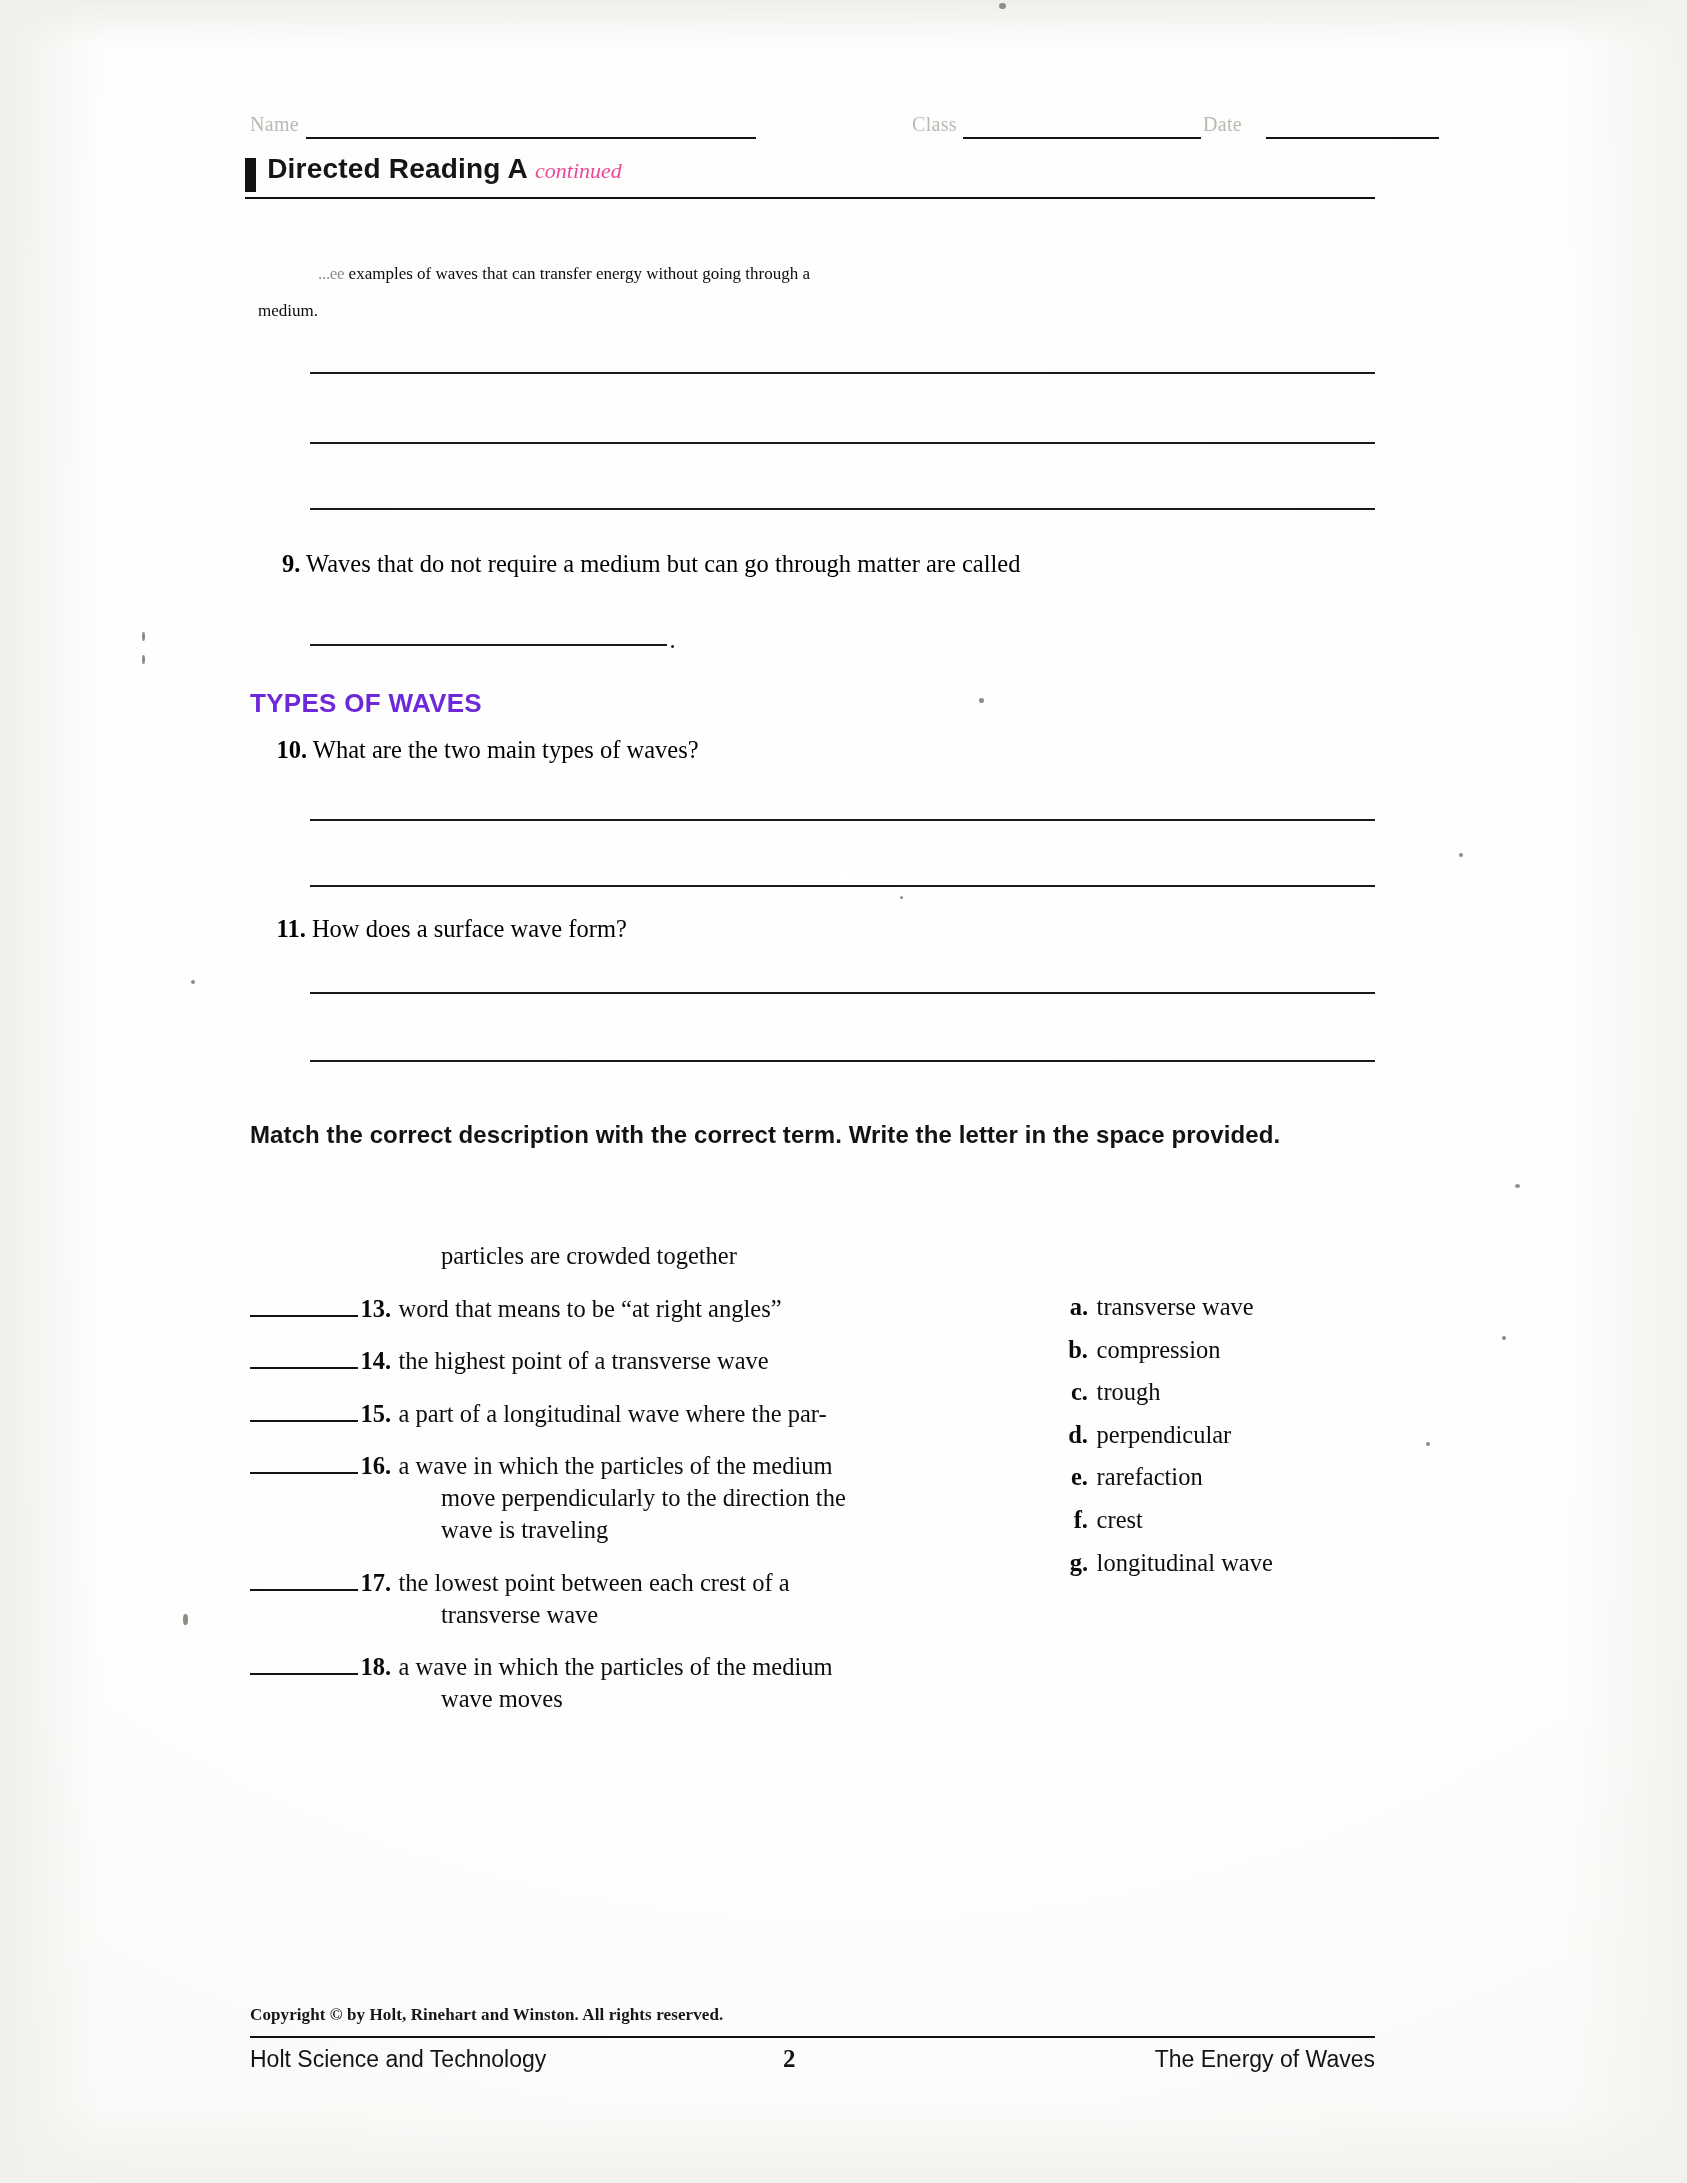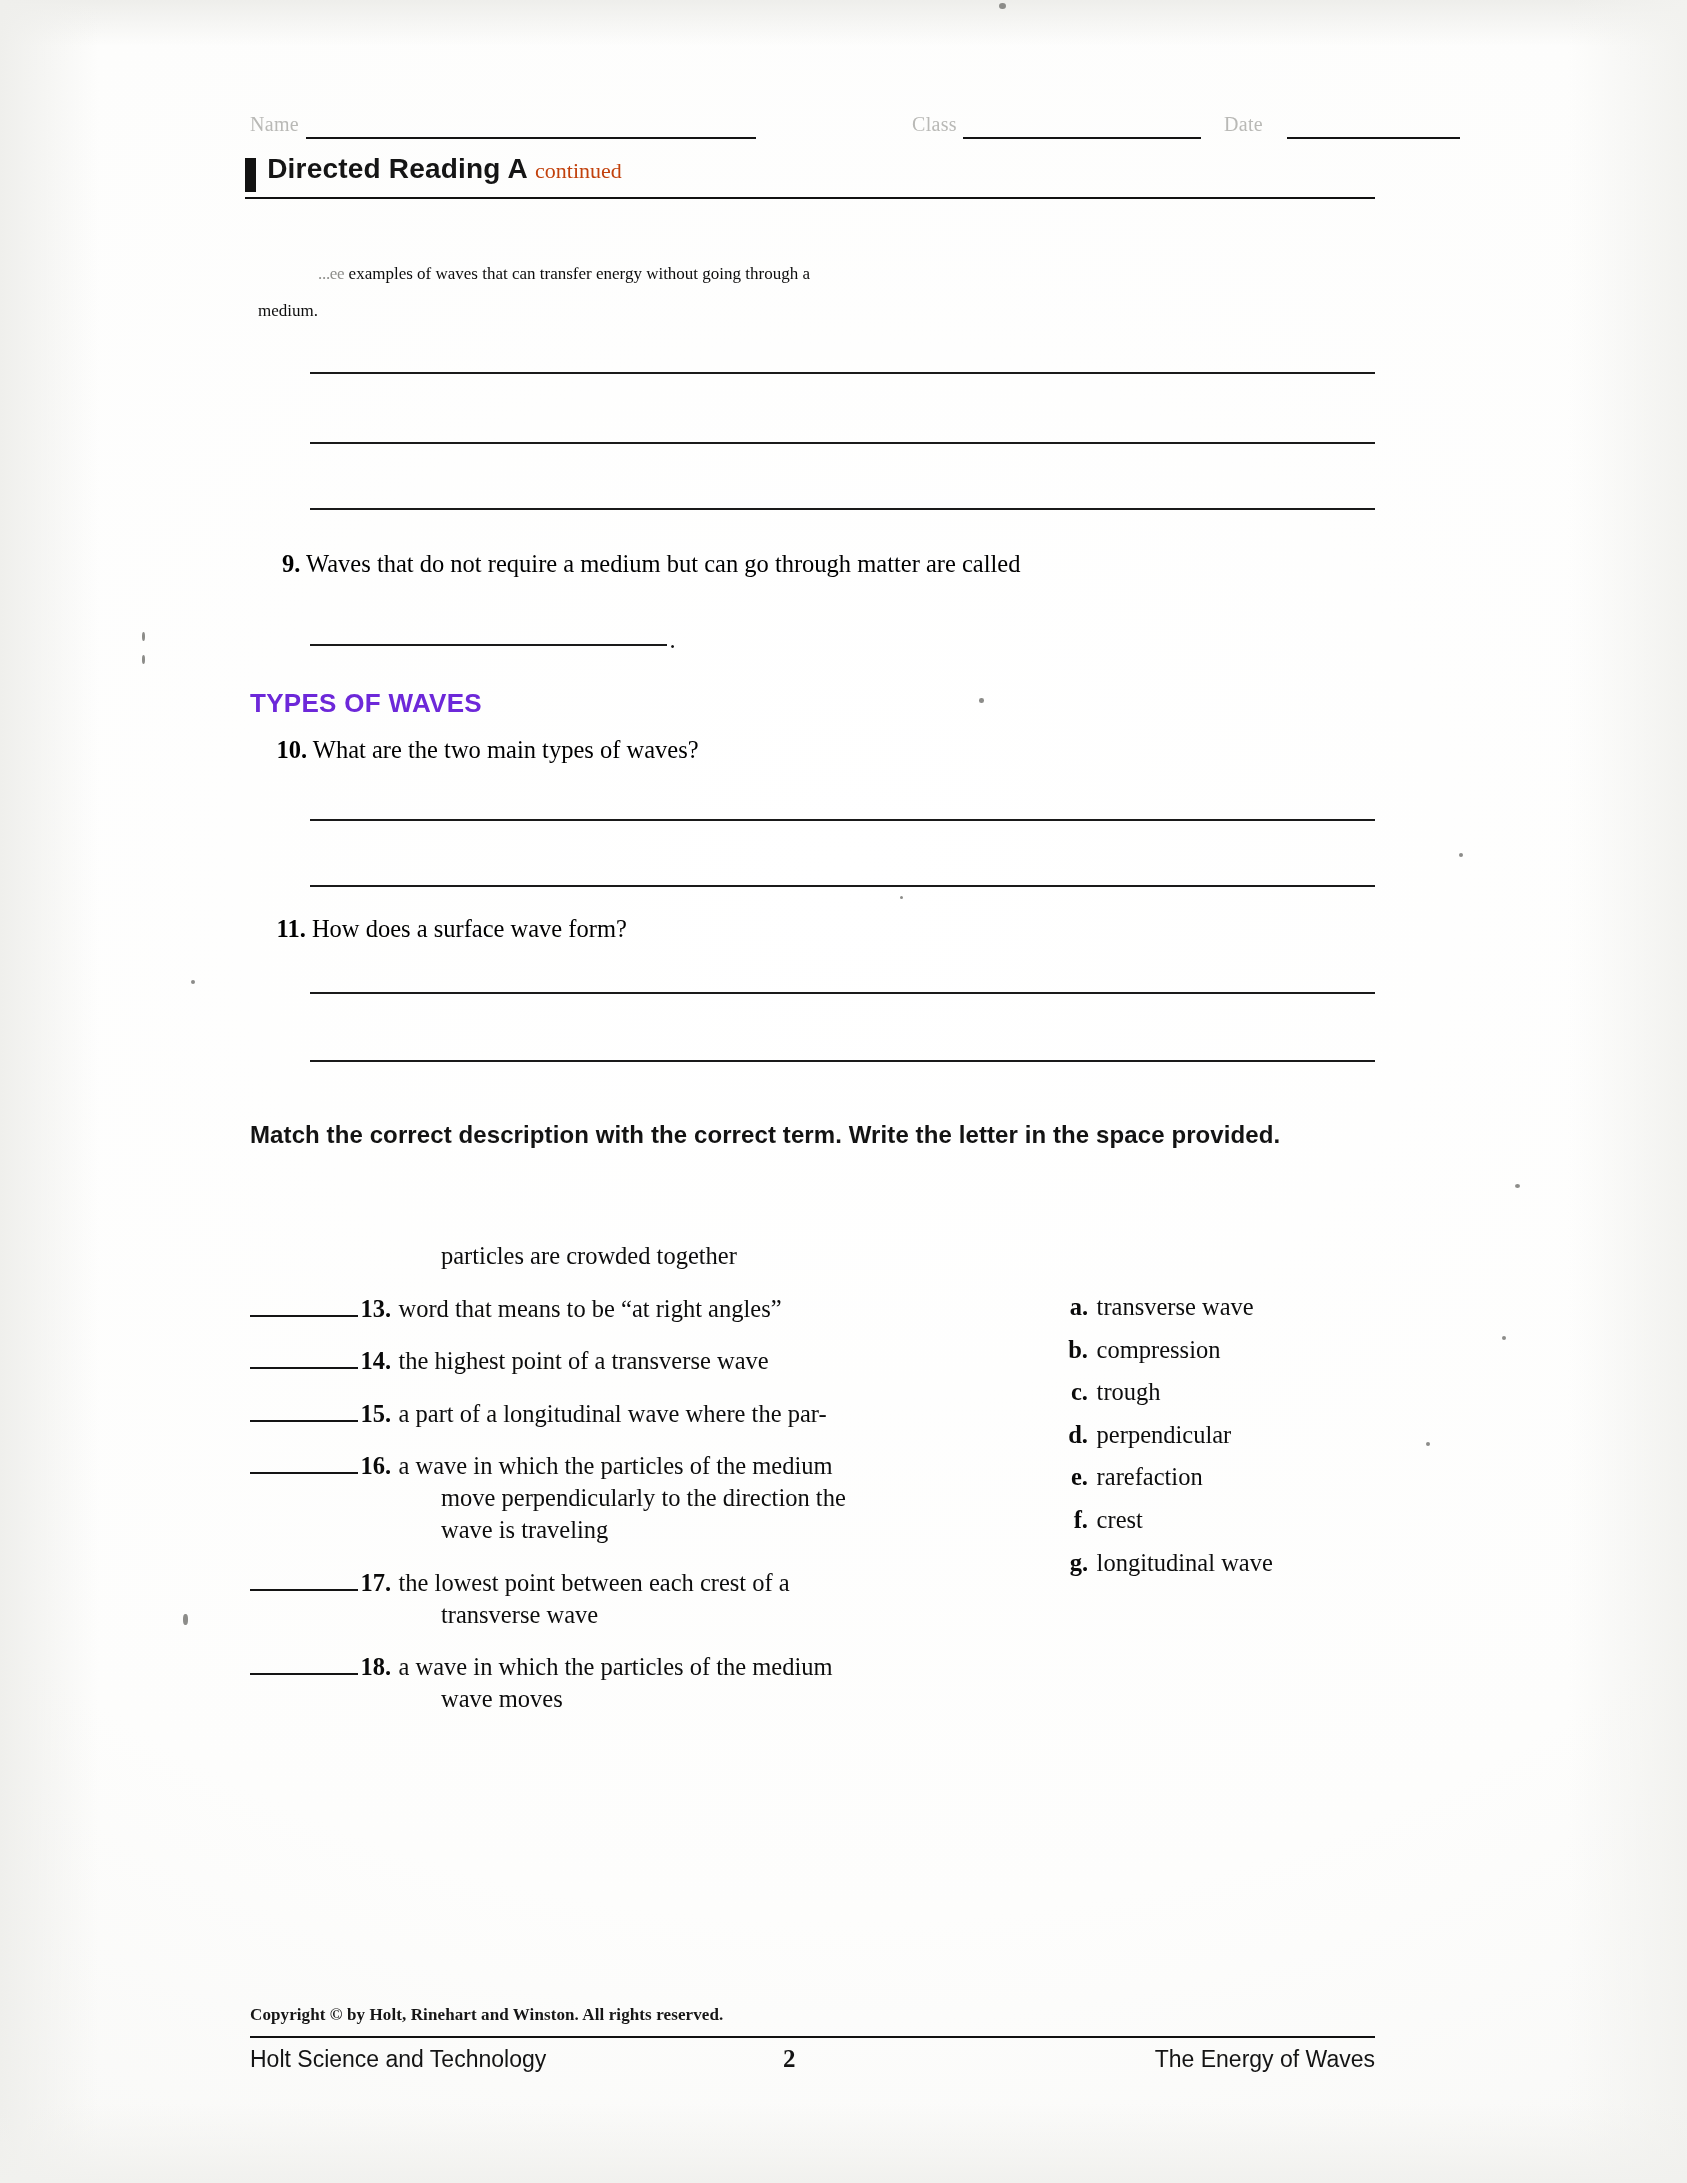--- a/index.html
+++ b/index.html
@@ -78,21 +78,21 @@
     filter: blur(0.3px);
   }
   .fld-rule {
     border-bottom: 2px solid #141414;
     height: 0;
   }
   #fld-name { left: 0; }
   #fld-name .fld-rule { width: 450px; }
   #fld-class { left: 662px; }
   #fld-class .fld-rule { width: 238px; }
-  #fld-date { left: 974px; gap: 24px; }
+  #fld-date { left: 953px; gap: 24px; }
   #fld-date .fld-rule { width: 173px; }
 
   .dr-head {
     position: absolute;
     top: 153px; left: -5.3px;
     width: 1130px;
     height: 50px;
   }
   .dr-tab {
     position: absolute;
@@ -105,23 +105,24 @@
     left: 22.5px; top: 0;
     font-family: "Liberation Sans", sans-serif;
     font-size: 28px;
     font-weight: 600;
     letter-spacing: 0.2px;
     white-space: nowrap;
     color: #151515;
   }
   .dr-title .cont {
     font-family: "Liberation Serif", serif;
+    font-style: italic;
     font-weight: 400;
     font-size: 22px;
-    color: #c2410c;
+    color: #ec4899;
     letter-spacing: 0px;
     filter: blur(0.2px);
   }
   .dr-rule {
     position: absolute;
     left: 0; right: 0; top: 44px;
     border-bottom: 2.6px solid #111111;
   }
 
   

